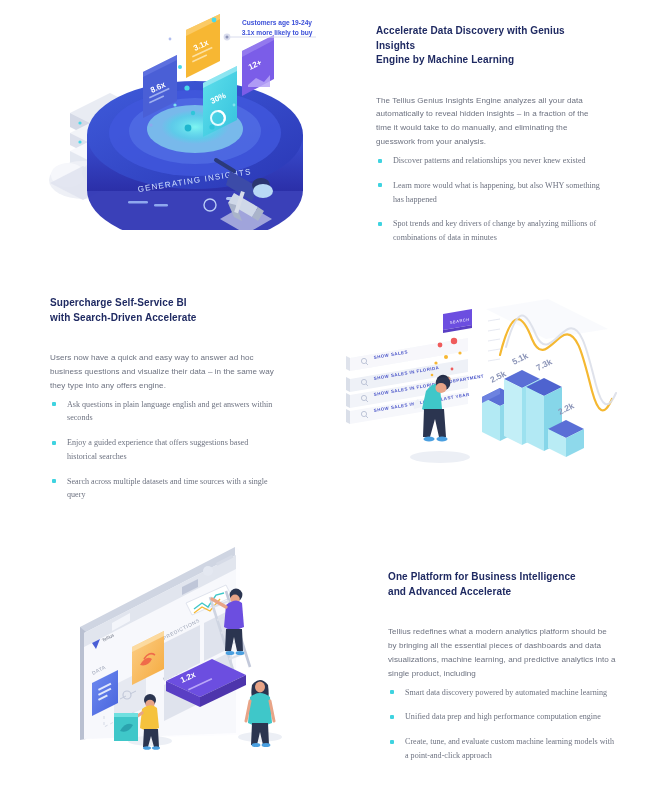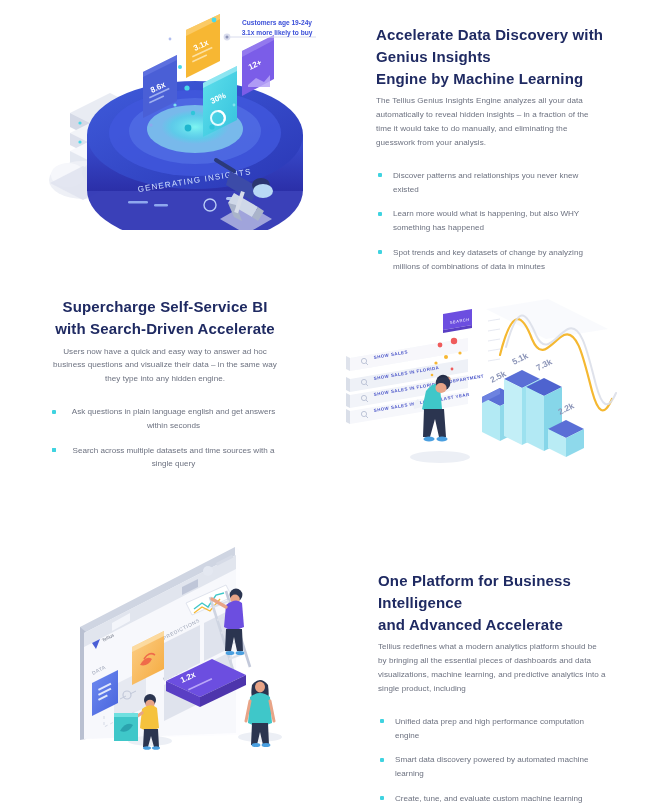--- a/index.html
+++ b/index.html
@@ -7,28 +7,28 @@
     width: 658px; height: 803px;
     background: #ffffff;
     font-family: "Liberation Sans", sans-serif;
     overflow: hidden;
   }
   .page { position: relative; width: 658px; height: 803px; background:#fff; }
 
   
   .txtcol { position: absolute; }
   .heading {
-    font-size: 15px; font-weight: bold; color: #1f2a62;
+    font-size: 10px; font-weight: bold; color: #1f2a62;
     line-height: 1.45; letter-spacing: .01em;
   }
   .body {
     font-size: 8.1px; color: #6d7280; line-height: 1.72;
-    margin-top: 5px; letter-spacing: .005em;
+    margin-top: 26px; letter-spacing: .005em;
   }
-  ul.bullets { list-style: none; margin-top: 19px; }
+  ul.bullets { list-style: none; margin-top: 5px; font-family: Liberation Serif, serif; }
   ul.bullets li {
     position: relative; padding-left: 17px; margin-bottom: 11px;
     font-size: 8.1px; color: #6d7280; line-height: 1.7;
   }
   ul.bullets li .bsq {
     position: absolute; left: 2px; top: 4.5px;
     width: 4px; height: 4px; background: #3fd3e0; border-radius: 1px;
   }
 
   
@@ -185,33 +185,33 @@
 
   <div class="txtcol" style="left:376px; top:24px; width:228px;">
     <div class="heading">
       <div>Accelerate Data Discovery with Genius Insights</div>
       <div>Engine by Machine Learning</div>
     </div>
     <p class="body">The Tellius Genius Insights Engine analyzes all your data automatically to reveal hidden insights – in a fraction of the time it would take to do manually, and eliminating the guesswork from your analysis.</p>
     <ul class="bullets">
       <li><span class="bsq"></span><span>Discover patterns and relationships you never knew existed</span></li>
       <li><span class="bsq"></span><span>Learn more would what is happening, but also WHY something has happened</span></li>
-      <li><span class="bsq"></span><span>Spot trends and key datasets of change by analyzing millions of combinations of data in minutes</span></li>
+      <li><span class="bsq"></span><span>Spot trends and key drivers of change by analyzing millions of combinations of data in minutes</span></li>
     </ul>
   </div>
 
-  <div class="txtcol" style="left:50px; top:296px; width:230px;text-align:center;">
+  <div class="txtcol" style="left:50px; top:296px; width:230px;">
     <div class="heading">
       <div>Supercharge Self-Service BI</div>
       <div>with Search-Driven Accelerate</div>
     </div>
-    <p class="body">Users now have a quick and easy way to answer ad hoc business questions and visualize their data – in the same way they type into any hidden engine.</p>
+    <p class="body">Users now have a quick and easy way to answer ad hoc business questions and visualize their data – in the same way they type into any offers engine.</p>
     <ul class="bullets">
       <li><span class="bsq"></span><span>Ask questions in plain language english and get answers within seconds</span></li>
-      <li><span class="bsq"></span></li>
+      <li><span class="bsq"></span><span>Enjoy a guided experience that offers suggestions based historical searches</span></li>
       <li><span class="bsq"></span><span>Search across multiple datasets and time sources with a single query</span></li>
     </ul>
   </div>
 
   <div class="illus" style="left:340px; top:295px; width:300px; height:185px;">
     <svg width="300" height="185" viewBox="0 0 300 185">
       <defs>
         <linearGradient id="barA" x1="0" y1="0" x2="0" y2="1">
           <stop offset="0%" stop-color="#b9f0f7"></stop>
             <stop offset="100%" stop-color="#8fe0ee"></stop>
@@ -442,26 +442,26 @@
         <ellipse cx="200" cy="152" rx="5" ry="5.4" fill="#e8a487"></ellipse>
         <path d="M190,162 q10,-8 20,0 l2,26 q-12,6 -24,0 z" fill="#3fc7c9"></path>
         <path d="M190,166 L186,186 M210,166 L214,186" stroke="#e8a487" stroke-width="3" stroke-linecap="round"></path>
         <path d="M192,188 l16,0 l1,22 l-6,0 l-3,-13 l-3,13 l-6,0 z" fill="#2b3550"></path>
         <ellipse cx="196" cy="210" rx="4.4" ry="2" fill="#4a9fe0"></ellipse>
         <ellipse cx="206" cy="210" rx="4.4" ry="2" fill="#4a9fe0"></ellipse>
       </g>
     </svg>
   </div>
 
-  <div class="txtcol" style="left:378px; top:570px; width:228px;">
+  <div class="txtcol" style="left:388px; top:570px; width:228px;">
     <div class="heading">
       <div>One Platform for Business Intelligence</div>
       <div>and Advanced Accelerate</div>
     </div>
     <p class="body">Tellius redefines what a modern analytics platform should be by bringing all the essential pieces of dashboards and data visualizations, machine learning, and predictive analytics into a single product, including</p>
     <ul class="bullets">
+      <li><span class="bsq"></span><span>Smart data discovery powered by automated machine learning</span></li>
       <li><span class="bsq"></span><span>Unified data prep and high performance computation engine</span></li>
-      <li><span class="bsq"></span><span>Smart data discovery powered by automated machine learning</span></li>
       <li><span class="bsq"></span><span>Create, tune, and evaluate custom machine learning models with a point-and-click approach</span></li>
     </ul>
   </div>
 
 </div>
 
 </body></html>

